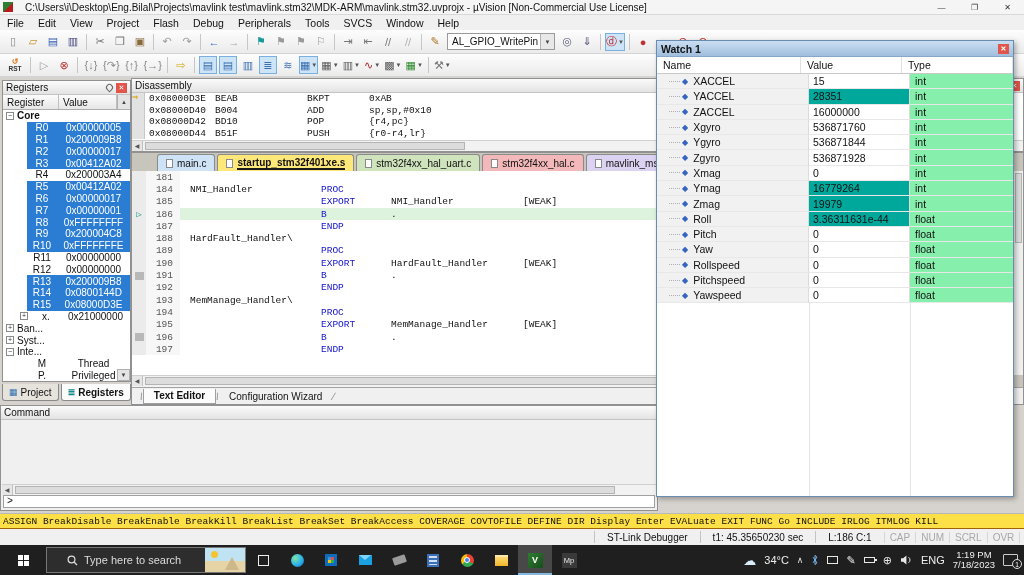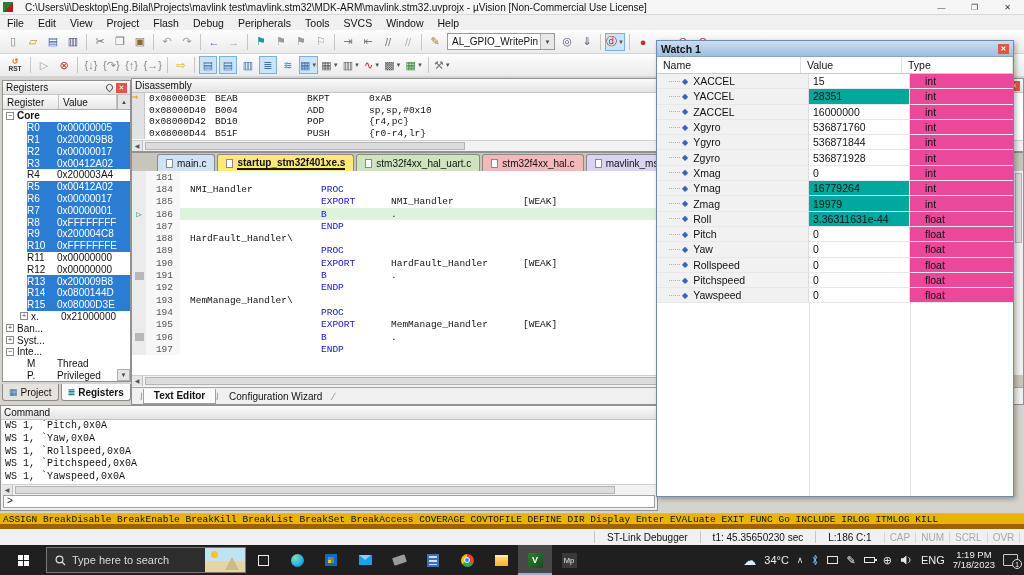--- a/index.html
+++ b/index.html
@@ -55,21 +55,21 @@
   #reg-col-name{width:56px;}
   #reg-col-val{flex:1;}
   .scr-arrow{width:13px;height:100%;background:#e4e4e4;border-left:1px solid #b0b0b0;font-size:6px;
              display:flex;align-items:center;justify-content:center;color:#444;}
   #reg-body{position:absolute;left:0;right:0;top:29px;bottom:0;background:#fff;overflow:hidden;font-size:10px;}
   .rrow{display:flex;height:11.8px;align-items:center;white-space:nowrap;}
   .rind{width:24px;flex:none;}
   .rind2{width:14px;flex:none;}
   .exp{width:8px;height:8px;border:1px solid #8a8a8a;font-size:7px;line-height:6px;text-align:center;
        color:#333;background:#fff;flex:none;margin:0 3px;}
-  .rbody{flex:1;display:flex;height:100%;align-items:center;}
+  .rbody{flex:1;display:flex;height:100%;align-items:center;text-align:center;}
   .rbody.sel{background:#2b7cd3;color:#fff;}
   .rn{width:30px;overflow:hidden;flex:none;}
   .rv{flex:1;overflow:hidden;}
   .core-lbl{font-weight:bold;}
   #reg-scroll-dn{position:absolute;right:0;bottom:0;width:13px;height:12px;background:#e4e4e4;
        border:1px solid #b0b0b0;font-size:6px;text-align:center;line-height:11px;color:#444;}
 
   
   #regtabs{position:absolute;left:2px;top:384px;height:19px;display:flex;gap:2px;font-size:10px;}
   .btab{height:17px;display:flex;align-items:center;gap:3px;padding:0 6px;border:1px solid #8a8a8a;
@@ -126,22 +126,22 @@
 
   
   #command{left:0;top:405px;width:658px;height:106px;}
   #cmd-body{position:absolute;left:1px;right:1px;top:14px;height:64px;background:#fff;overflow:hidden;
      font-family:"Liberation Mono","DejaVu Sans Mono",monospace;font-size:10px;line-height:12.8px;padding-left:3px;}
   #cmd-scroll{position:absolute;left:1px;right:1px;top:78px;height:11px;background:#f2f2f2;border-top:1px solid #cfcfcf;}
   #cmd-prompt{position:absolute;left:2px;right:2px;bottom:2px;height:13px;background:#fff;border:1px solid #a0a0a0;
      font-family:"Liberation Mono","DejaVu Sans Mono",monospace;font-size:10px;line-height:11px;padding-left:3px;}
 
   
-  #cmdbar{position:absolute;left:0;top:513px;width:1024px;height:16px;background:#eab308;
-          border-top:1px solid #b8b8b8;border-bottom:5px solid #a16207;display:flex;align-items:center;
+  #cmdbar{position:absolute;left:0;top:513px;width:1024px;height:16px;background:#fde047;
+          border-top:1px solid #b8b8b8;border-bottom:1px solid #a16207;display:flex;align-items:center;
           font-family:"Liberation Mono","DejaVu Sans Mono",monospace;font-size:9.5px;padding-left:3px;white-space:pre;}
 
   
   #statusbar{position:absolute;left:0;top:529px;width:1024px;height:16px;background:#f0f0f0;
              display:flex;align-items:center;font-size:10px;}
   .sb-sp{width:594px;flex:none;}
   .sb{border-left:1px solid #c4c4c4;height:12px;display:flex;align-items:center;padding:0 12px;white-space:nowrap;}
   #sb-flags{margin-left:auto;display:flex;color:#a8a8a8;padding-right:10px;}
   .flag{padding:0 5px;border-left:1px solid #d6d6d6;}
 
@@ -157,30 +157,30 @@
   #wcol-type{flex:1;}
   #watch-body{position:absolute;left:0;right:0;top:33px;bottom:0;background:#fff;overflow:hidden;}
   .vline{position:absolute;top:0;bottom:0;width:1px;background:#e4e4e4;}
   .wrow{display:flex;height:15.3px;font-size:10.5px;position:relative;}
   .wc{height:100%;display:flex;align-items:center;border-bottom:1px solid #e8e8e8;}
   .wc-name{width:152px;background:#f1f1f1;border-right:1px solid #dcdcdc;padding-left:12px;}
   .wdash{width:11px;border-top:1px dotted #b0b0b0;margin-right:2px;flex:none;}
   .wdiamond{color:#3565c0;font-size:8px;margin-right:5px;flex:none;}
   .wc-val{width:101px;background:#fff;border-right:1px solid #dcdcdc;padding-left:4px;}
   .wc-val.hl{background:#00a79b;}
-  .wc-type{flex:1;background:#ec4899;padding-left:15px;}
+  .wc-type{flex:1;background:#86efac;padding-left:5px;}
 
   
   #taskbar{position:absolute;left:0;top:545px;width:1024px;height:30px;background:#1f1f1f;color:#eee;
            display:flex;align-items:center;}
   #start{width:46px;height:30px;display:flex;align-items:center;justify-content:center;}
   .win-logo{display:grid;grid-template-columns:5px 5px;grid-template-rows:5px 5px;gap:1px;}
   .win-logo div{background:#fff;}
   #searchbox{width:200px;height:26px;background:#2d2d2d;border:1px solid #777;display:flex;
-             align-items:center;gap:6px;padding-left:8px;color:#ddd;font-size:11px;overflow:hidden;}
+             align-items:center;gap:6px;padding-left:20px;color:#ddd;font-size:11px;overflow:hidden;}
   #weather-art{width:40px;height:24px;margin-left:auto;background:linear-gradient(#bfe3f2 55%,#e6d4a6 55%);
                position:relative;flex:none;}
   .sun{position:absolute;left:6px;top:3px;width:7px;height:7px;border-radius:50%;background:#f4c430;}
   .castle{position:absolute;right:6px;bottom:2px;width:0;height:0;border-left:7px solid transparent;
           border-right:7px solid transparent;border-bottom:13px solid #cdb88a;}
   .app{width:34px;height:30px;display:flex;align-items:center;justify-content:center;}
   .app.active{background:#484848;box-shadow:inset 0 -2px 0 #86b9e0;}
   .ico-task-view{width:11px;height:11px;border:1px solid #eee;}
   .ico-edge{width:13px;height:13px;border-radius:50%;background:radial-gradient(circle at 32% 32%,#7fe3a8,#2bb3e8 55%,#0b62c4);}
   .ico-store{width:12px;height:12px;background:#0f6cbd;position:relative;}
@@ -729,27 +729,20 @@
         <span class="eslash">\</span>
         <div class="ebt">Configuration Wizard</div>
         <span class="eslash">/</span>
       </div>
   </div>
 
   <div class="panel" id="command">
     <div class="phead">
       <span>Command</span>
     </div>
-    <div id="cmd-body">
-        <div>WS 1, `Pitch,0x0A</div>
-        <div>WS 1, `Yaw,0x0A</div>
-        <div>WS 1, `Rollspeed,0x0A</div>
-        <div>WS 1, `Pitchspeed,0x0A</div>
-        <div>WS 1, `Yawspeed,0x0A</div>
-      </div>
     <div class="hscroll" id="cmd-scroll">
       <div class="harrow">◀</div>
       <div class="hthumb" style="left:13px;width:600px;"></div>
     </div>
     <div id="cmd-prompt">&gt;</div>
   </div>
 
   <div id="cmdbar"><span>ASSIGN</span><span> BreakDisable</span><span> BreakEnable</span><span> BreakKill</span><span> BreakList</span><span> BreakSet</span><span> BreakAccess</span><span> COVERAGE</span><span> COVTOFILE</span><span> DEFINE</span><span> DIR</span><span> Display</span><span> Enter</span><span> EVALuate</span><span> EXIT</span><span> FUNC</span><span> Go</span><span> INCLUDE</span><span> IRLOG</span><span> ITMLOG</span><span> KILL</span></div>
 
   <div id="statusbar">

